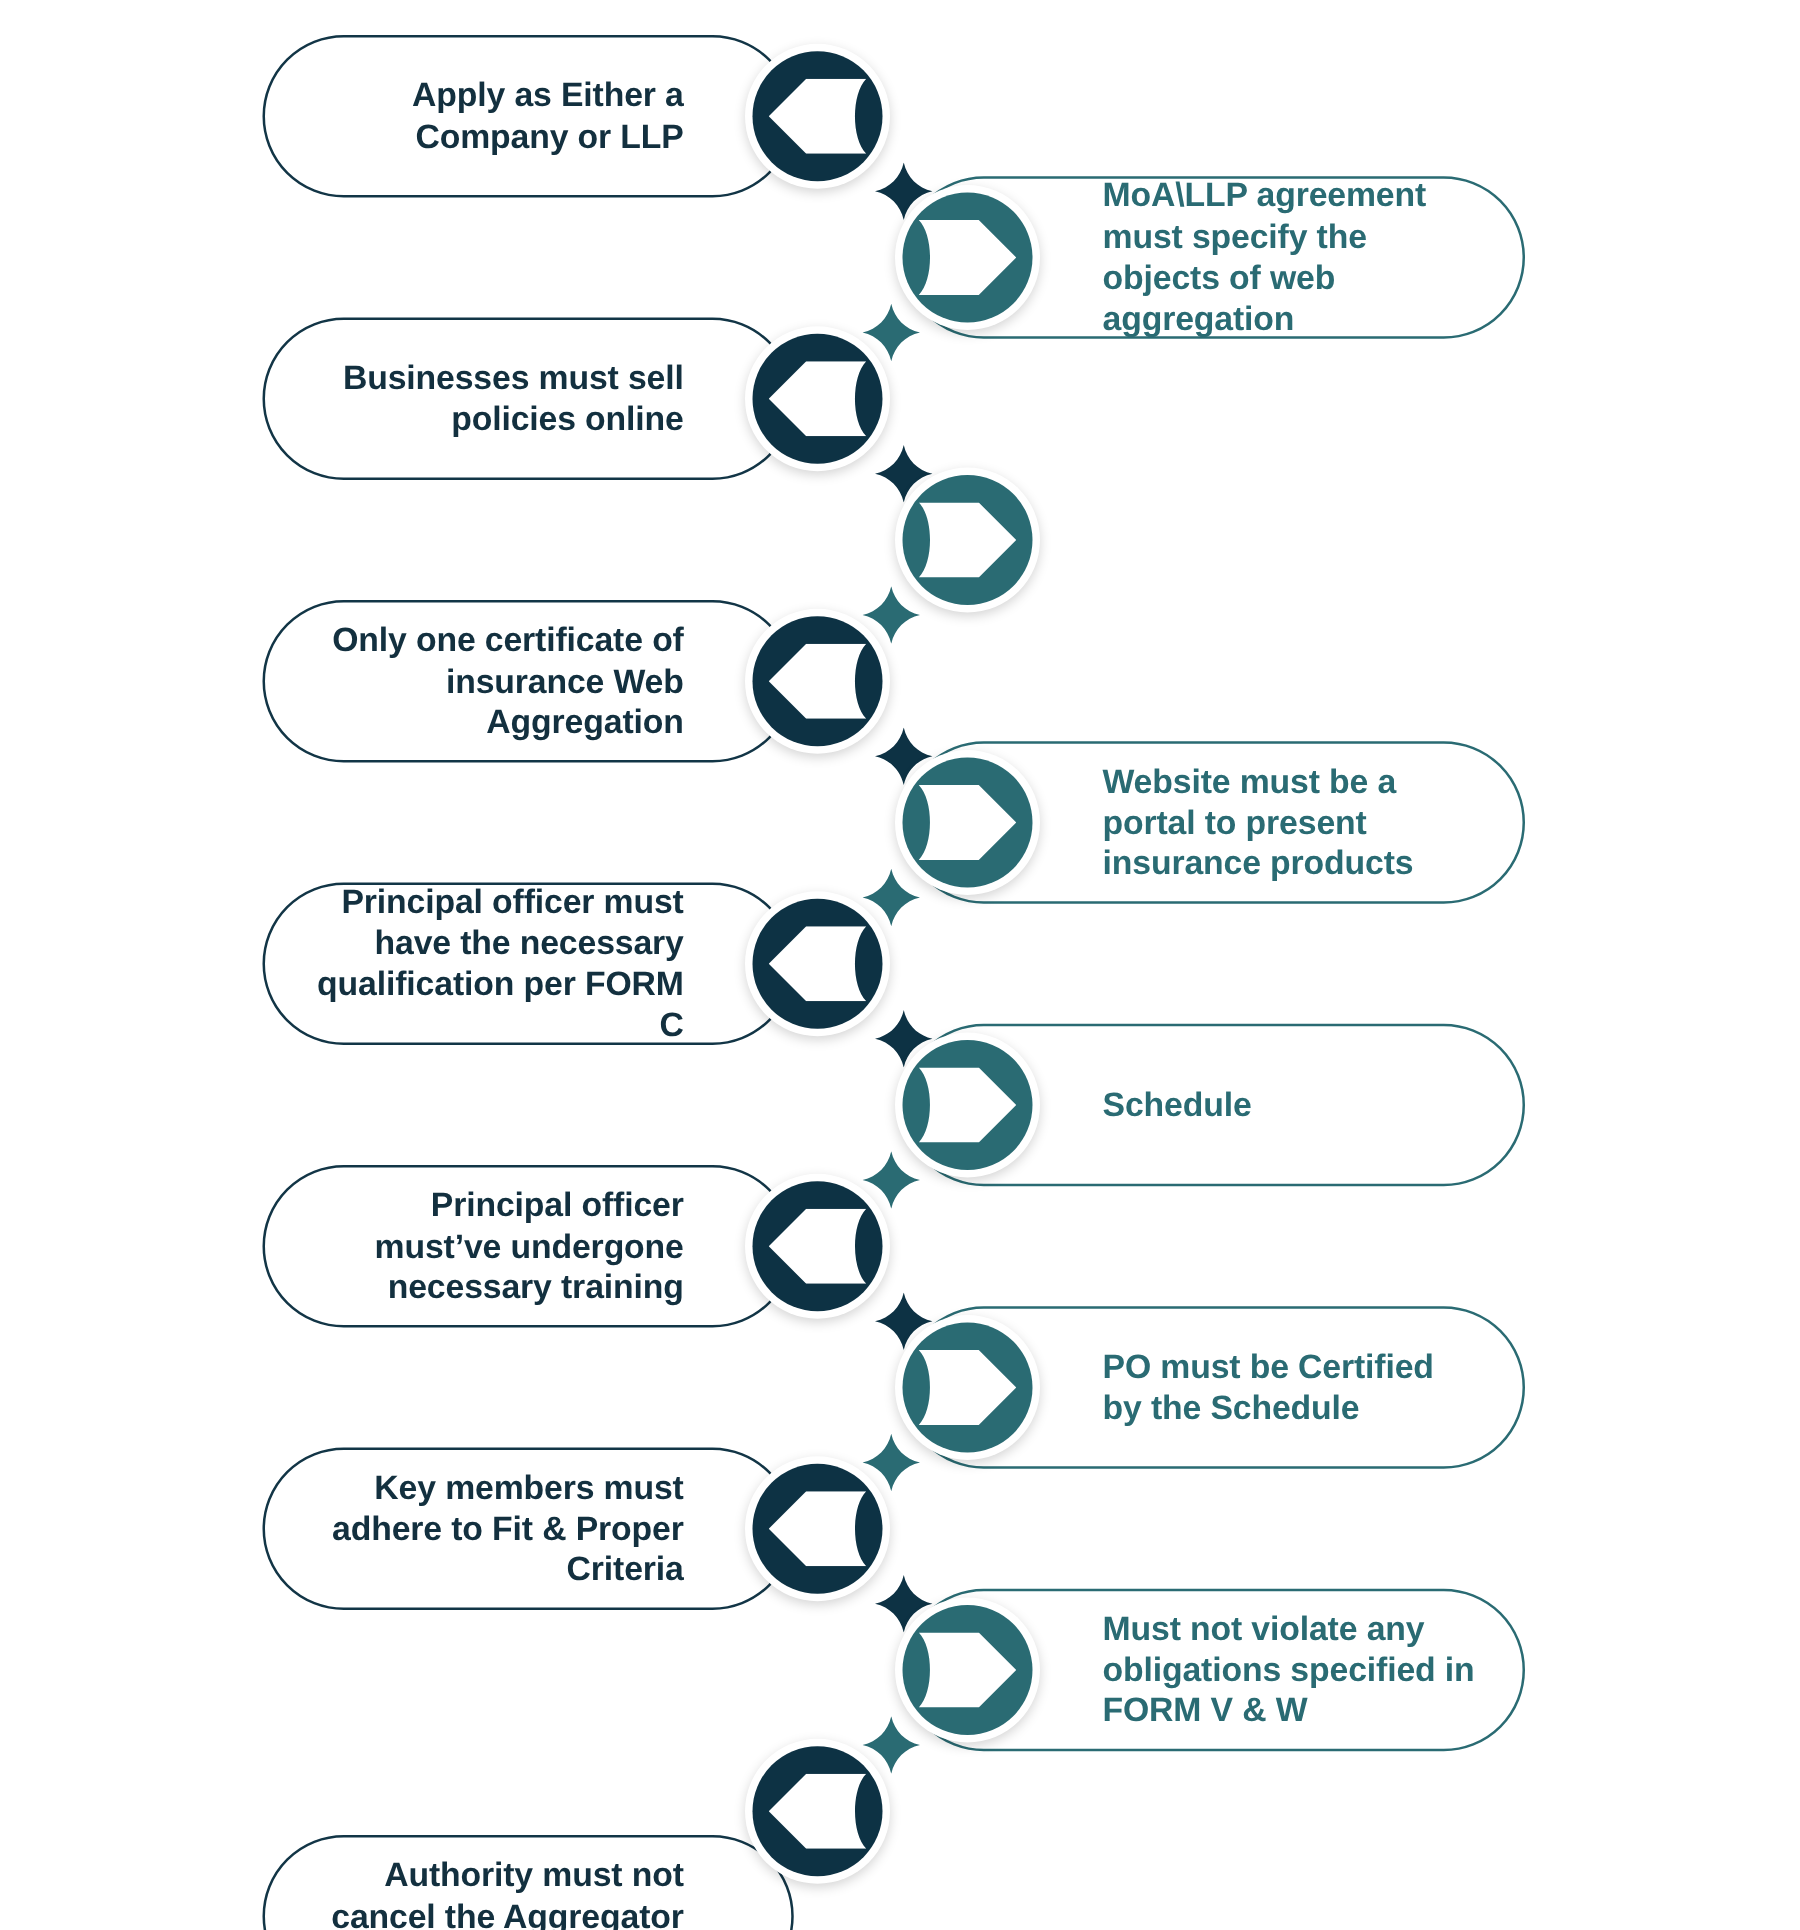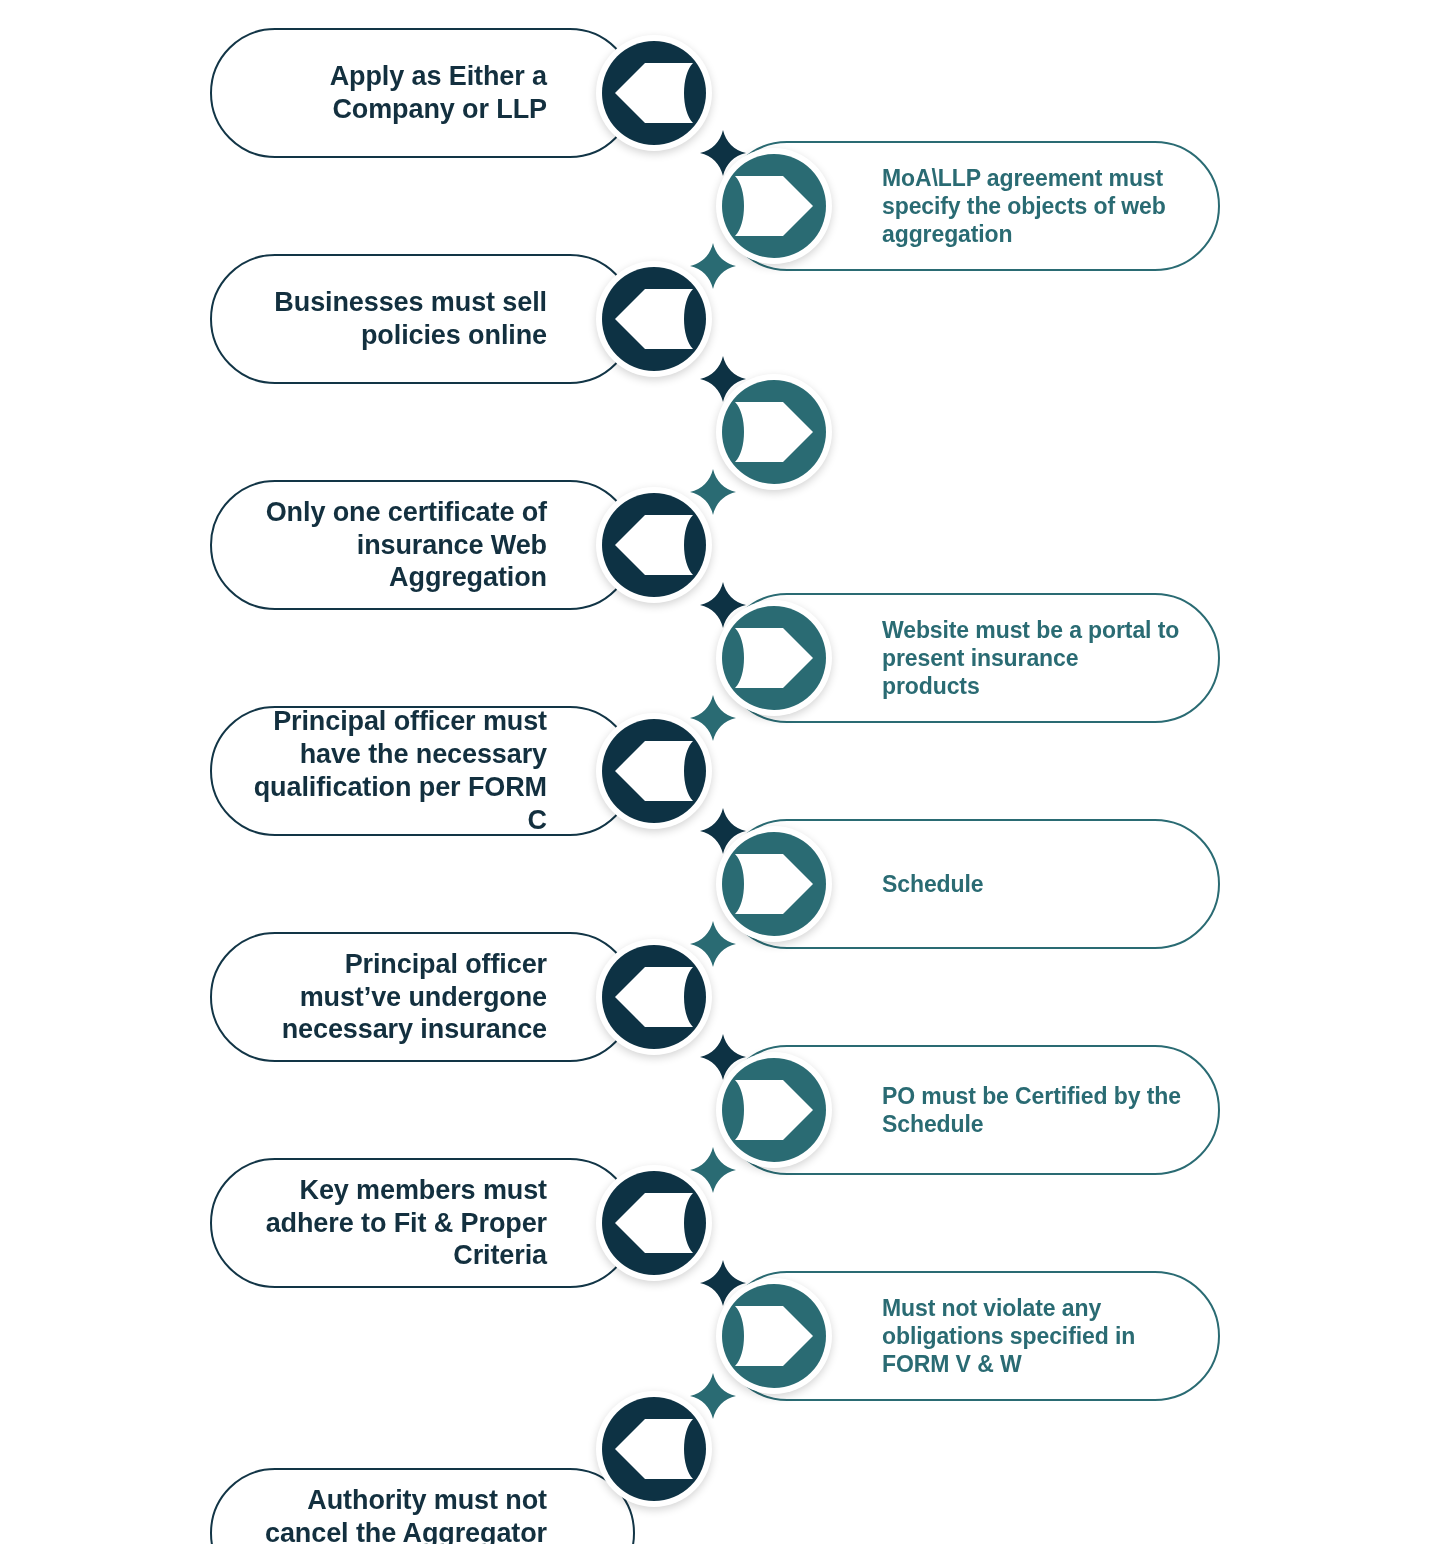--- a/index.html
+++ b/index.html
@@ -58,21 +58,21 @@
     letter-spacing: -0.1px;
   }
   .pill.left .pill-text {
     color: #13303f;
     text-align: right;
     font-size: 27px;
   }
   .pill.right .pill-text {
     color: #2a6b73;
     text-align: left;
-    font-size: 23px;
+    font-size: 27px;
   }
 
   
   .badge {
     position: absolute;
     width: 116px;
     height: 116px;
     border-radius: 50%;
     background: #ffffff;
     box-shadow: 0 3px 9px rgba(0,0,0,0.17);
@@ -170,21 +170,21 @@
       <div class="pill-text">Schedule</div>
     </div>
     <div class="badge" style="top: 826px; left: 716px;">
       <div class="badge-disc teal">
         <svg width="78" height="60" viewBox="0 0 78 60" aria-hidden="true">
           <path d="M48 0 H0 C12 12 12 48 0 60 H48 L78 30 Z" fill="#ffffff"></path>
         </svg>
       </div>
     </div>
     <div class="pill left" style="top: 932px; left: 210px; width: 425px;">
-      <div class="pill-text">Principal officer must’ve undergone necessary insurance</div>
+      <div class="pill-text">Principal officer must’ve undergone necessary training</div>
     </div>
     <div class="badge" style="top: 939px; left: 596px;">
       <div class="badge-disc navy">
         <svg width="78" height="60" viewBox="0 0 78 60" aria-hidden="true">
           <path d="M30 0 H78 C66 12 66 48 78 60 H30 L0 30 Z" fill="#ffffff"></path>
         </svg>
       </div>
     </div>
     <div class="pill right" style="top: 1045px; left: 722px; width: 498px;">
       <div class="pill-text">PO must be Certified by the Schedule</div>

